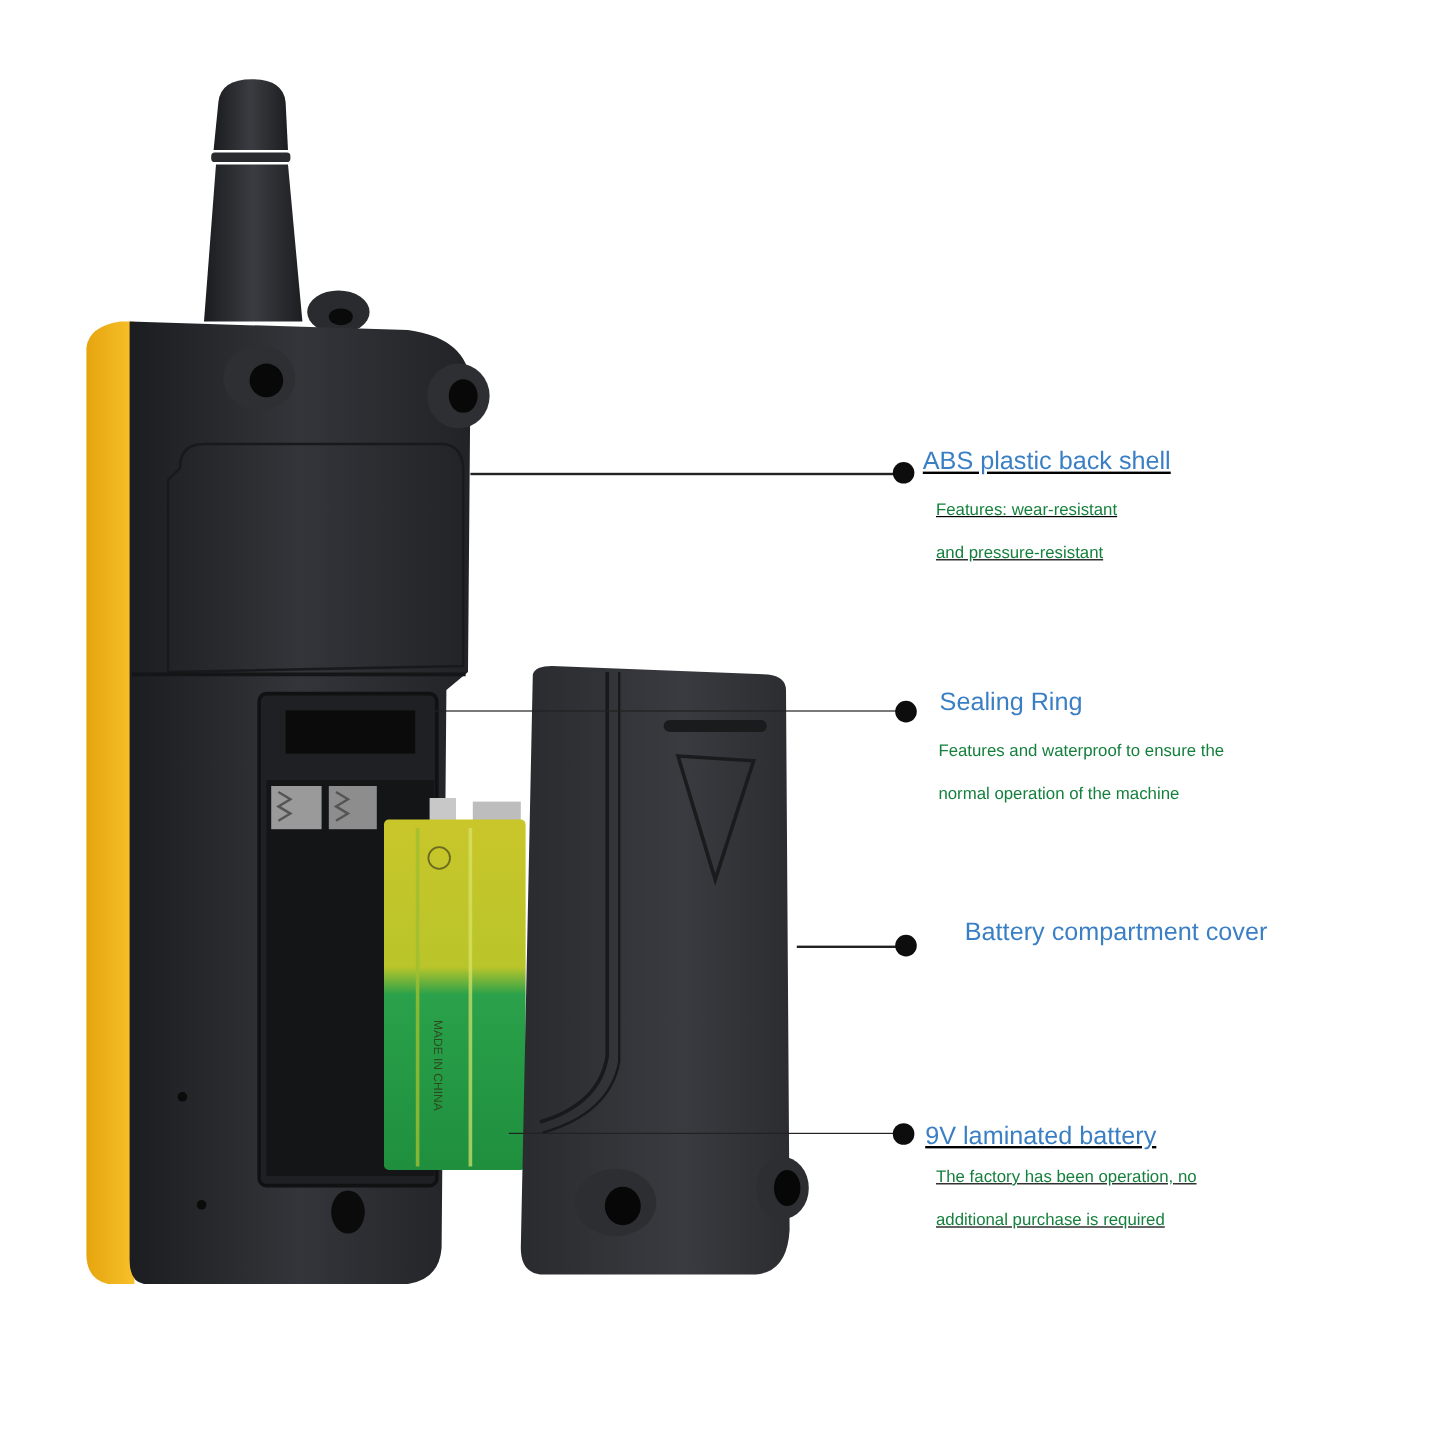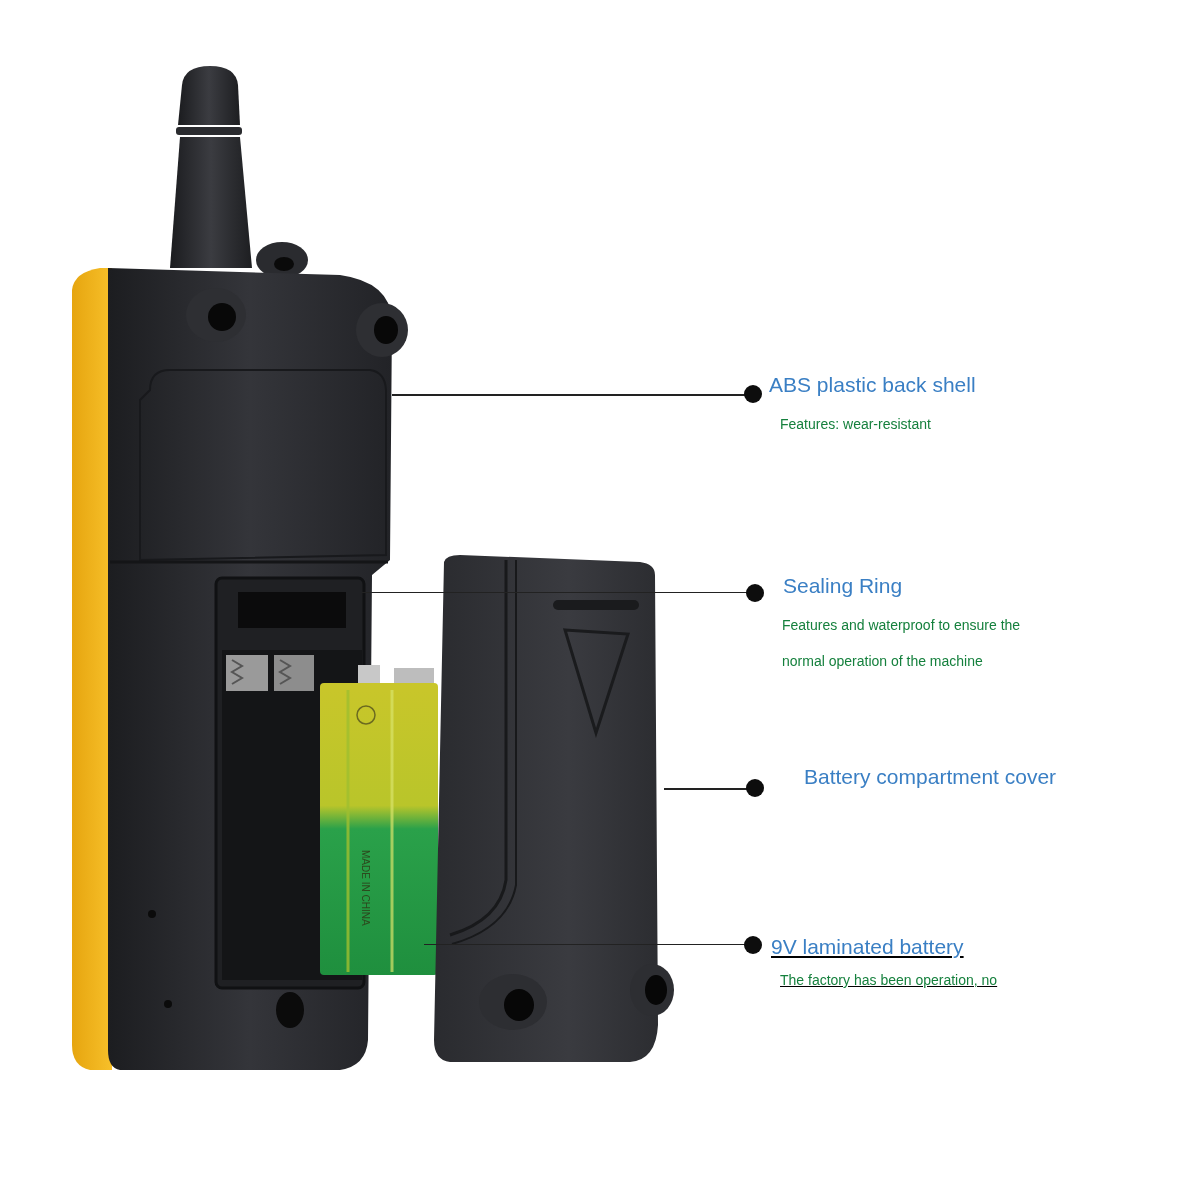--- a/index.html
+++ b/index.html
@@ -120,39 +120,41 @@
   <div class="leader" style="left:392px; top:394px; width:356px;"></div>
   <div class="leader" style="left:362px; top:592px; width:392px; height:1px;"></div>
   <div class="leader" style="left:664px; top:788px; width:90px;"></div>
   <div class="leader" style="left:424px; top:944px; width:330px; height:1px;"></div>
 
   <div class="dot" style="left:744px; top:385px;"></div>
   <div class="dot" style="left:746px; top:584px;"></div>
   <div class="dot" style="left:746px; top:779px;"></div>
   <div class="dot" style="left:744px; top:936px;"></div>
 
-  <div class="callout" style="left:769px; top:372px;">
+  <div class="callout" style="left:769px; top:372px;text-decoration:underline;">
     <div class="title">ABS plastic back shell</div>
     <div class="desc" style="padding-left:11px;">
       <div>Features: wear-resistant</div>
+      <div>and pressure-resistant</div>
     </div>
   </div>
 
   <div class="callout" style="left:783px; top:573px;">
     <div class="title">Sealing Ring</div>
     <div class="desc" style="margin-left:-1px;">
       <div>Features and waterproof to ensure the</div>
       <div>normal operation of the machine</div>
     </div>
   </div>
 
   <div class="callout" style="left:780px; top:764px;margin-left:24px;">
     <div class="title">Battery compartment cover</div>
   </div>
 
   <div class="callout" style="left:771px; top:934px;text-decoration:underline;">
     <div class="title">9V laminated battery</div>
     <div class="desc" style="padding-left:9px; margin-top:2px;">
       <div>The factory has been operation, no</div>
+      <div>additional purchase is required</div>
     </div>
   </div>
 
 </div>
 
 </body></html>

